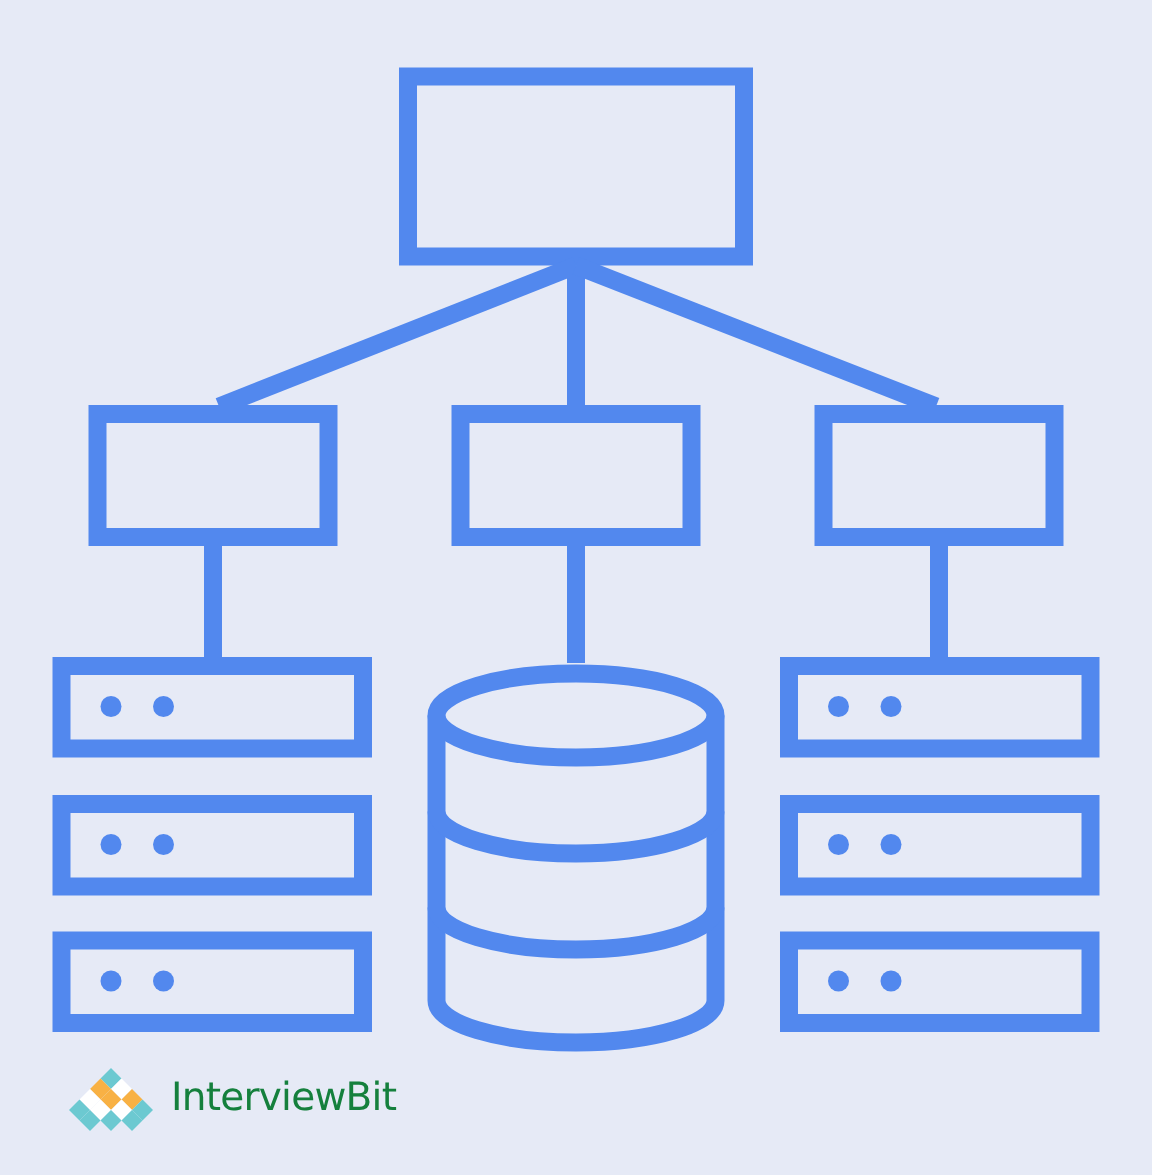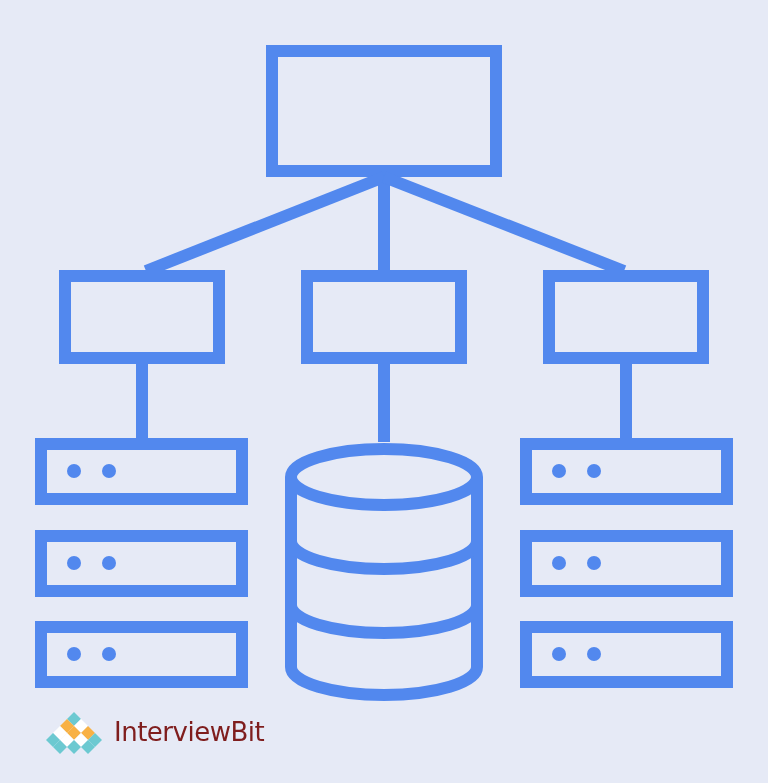--- a/index.html
+++ b/index.html
@@ -1,19 +1,19 @@
 <!DOCTYPE html>
 <html><head>
 <meta charset="utf-8">
 <style>
   html, body { margin: 0; padding: 0; }
   body { width: 768px; height: 783px; background: #e6eaf6; position: relative; overflow: hidden; font-family: "DejaVu Sans", sans-serif; }
   #diagram { position: absolute; left: 0; top: 0; }
   .logo { position: absolute; left: 42px; top: 710px; display: flex; align-items: center; }
-  .logo-text { font-family: "DejaVu Sans", sans-serif; font-size: 26px; color: #7f1d1d; margin-left: 8px; letter-spacing: -0.5px; }
+  .logo-text { font-family: "DejaVu Sans", sans-serif; font-size: 26px; color: #15803d; margin-left: 8px; letter-spacing: -0.5px; }
 </style>
 </head>
 <body>
 
 <svg id="diagram" width="768" height="783" viewBox="0 0 768 783">
   <g fill="none" stroke="#5288ee" stroke-width="12">
 
     <rect x="272" y="51" width="224" height="120"></rect>
 
     <line x1="384" y1="177" x2="146" y2="271"></line>

